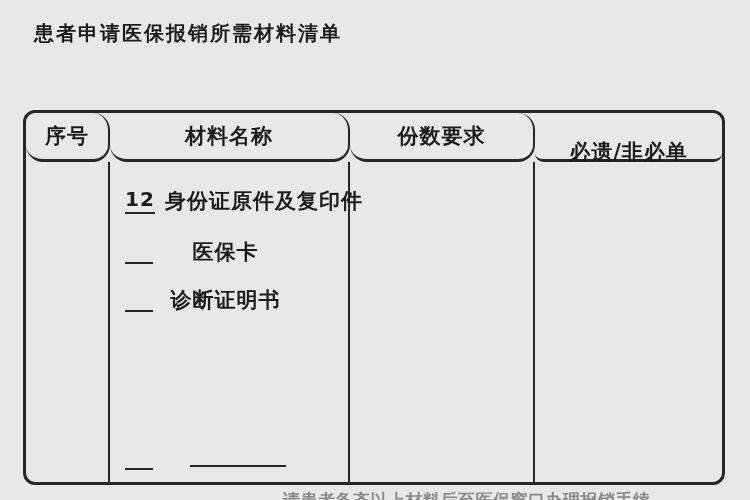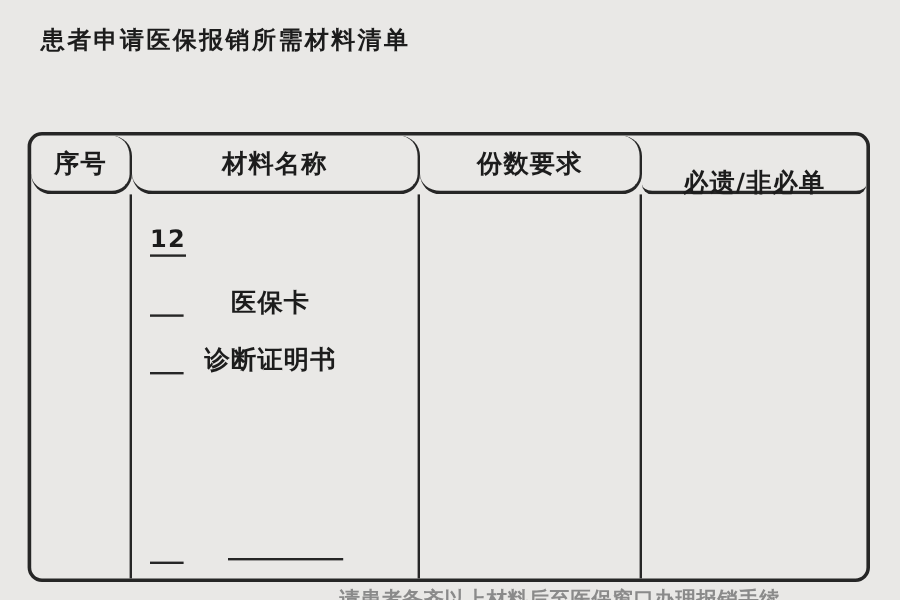--- a/index.html
+++ b/index.html
@@ -98,20 +98,21 @@
   <div class="cell head">材料名称</div>
   <div class="cell head">份数要求</div>
   <div class="cell head last">必遗/非必单</div>
 
   <div class="bodycell"></div>
 
   <div class="bodycell">
 
     <div class="item-row" style="top:25px;">
       <span class="index-mark">12</span>
+      <span class="name-after-index">身份证原件及复印件</span>
     </div>
 
     <div class="item-row" style="top:76px;">
       <span class="mark-line"></span>
       <span class="item-name-centered">医保卡</span>
     </div>
 
     <div class="item-row" style="top:124px;">
       <span class="mark-line"></span>
       <span class="item-name-centered">诊断证明书</span>

